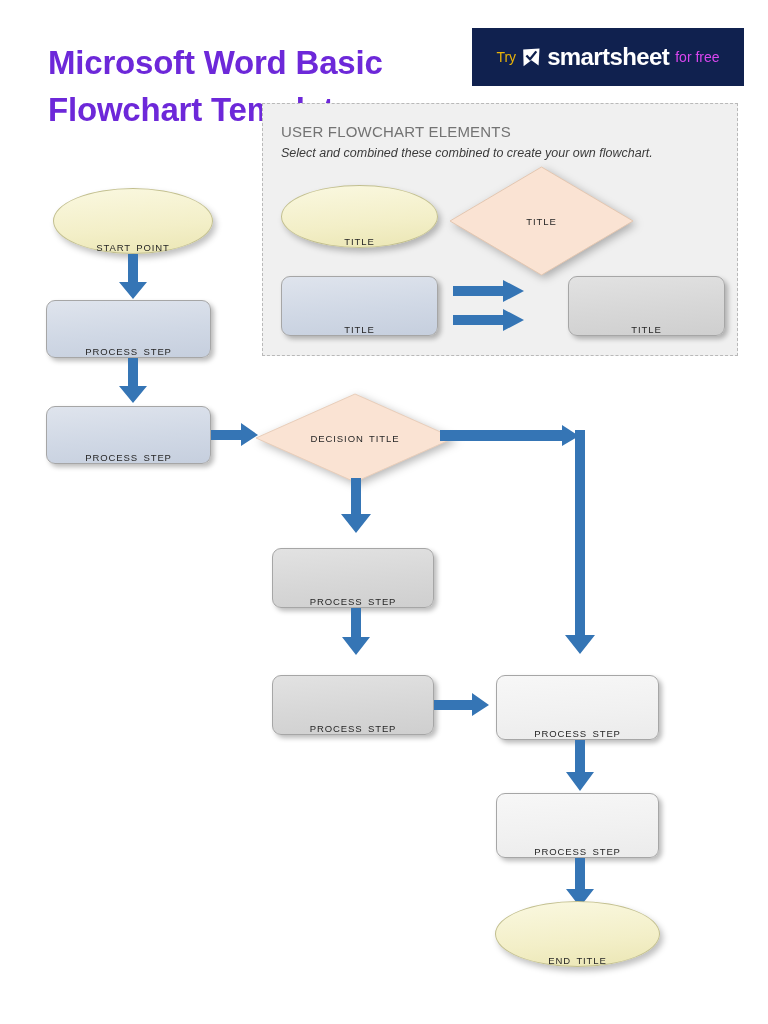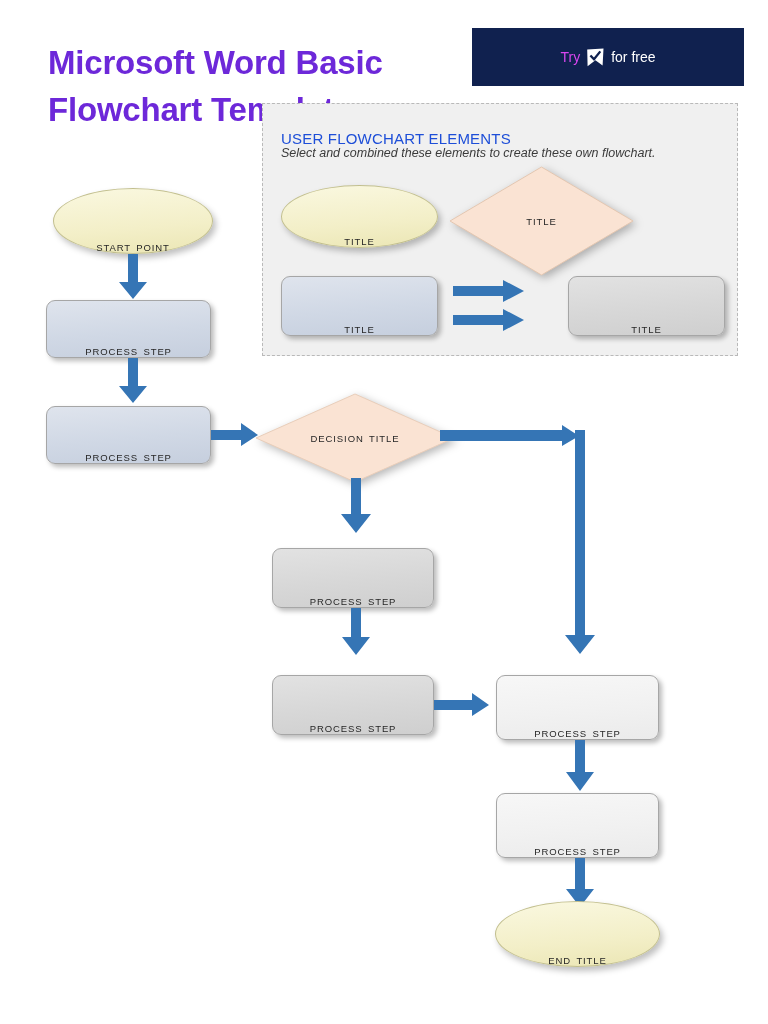--- a/index.html
+++ b/index.html
@@ -37,55 +37,55 @@
     height: 58px;
     background: #10214f;
     display: flex;
     align-items: center;
     justify-content: center;
     gap: 6px;
     color: #ffffff;
   }
   .promo-try {
     font-size: 14px;
-    color: #d946ef;
+    color: #eab308;
   }
   .promo-mark {
     width: 19px;
     height: 19px;
     position: relative;
     display: inline-block;
   }
   .promo-brand {
     font-size: 24px;
     font-weight: bold;
     letter-spacing: -0.6px;
   }
   .promo-free {
     font-size: 14px;
-    color: #ffffff;
+    color: #d946ef;
   }
 
   
   #legend-panel {
     position: absolute;
     left: 262px;
     top: 103px;
     width: 476px;
     height: 253px;
     background: #f0f0f0;
     border: 1px dashed #b9b9b9;
     box-sizing: border-box;
   }
   #legend-title {
     position: absolute;
     left: 18px;
-    top: 26px;
+    top: 19px;
     font-size: 15px;
-    color: #1d4ed8;
+    color: #737373;
     letter-spacing: 0.2px;
   }
   #legend-subtitle {
     position: absolute;
     left: 18px;
     top: 42px;
     font-size: 12.5px;
     font-style: italic;
     color: #3b3b3b;
   }
@@ -151,26 +151,27 @@
 <div id="page-title">Microsoft Word Basic Flowchart Template</div>
 
 <div id="promo-banner">
   <span class="promo-try">Try</span>
   <span class="promo-mark">
     <svg width="19" height="19" viewBox="0 0 19 19">
       <path d="M1.2 1.5 L17.5 0.6 L16.6 17.6 L9.4 12.2 L1.6 18.2 Z" fill="#ffffff"></path>
       <path d="M5.2 8.4 L8.0 11.3 L13.6 4.3" stroke="#10214f" stroke-width="2.3" fill="none" stroke-linecap="square"></path>
     </svg>
   </span>
+  <span class="promo-brand">smartsheet</span>
   <span class="promo-free">for free</span>
 </div>
 
 <div id="legend-panel">
   <div id="legend-title">USER FLOWCHART ELEMENTS</div>
-  <div id="legend-subtitle">Select and combined these elements to create these own flowchart.</div>
+  <div id="legend-subtitle">Select and combined these combined to create your own flowchart.</div>
 
   <div class="node ellipse" style="left:18px; top:81px; width:157px; height:63px;">
     <span>TITLE</span>
   </div>
 
   <div class="diamond-wrap" style="left:186px; top:62px; width:185px; height:110px;">
     <svg width="185" height="110" viewBox="0 0 185 110">
       <polygon points="92.5,1 184,55 92.5,109 1,55" fill="#fae3d3" stroke="#e3c6b0" stroke-width="1"></polygon>
     </svg>
     <div class="diamond-label">TITLE</div>

